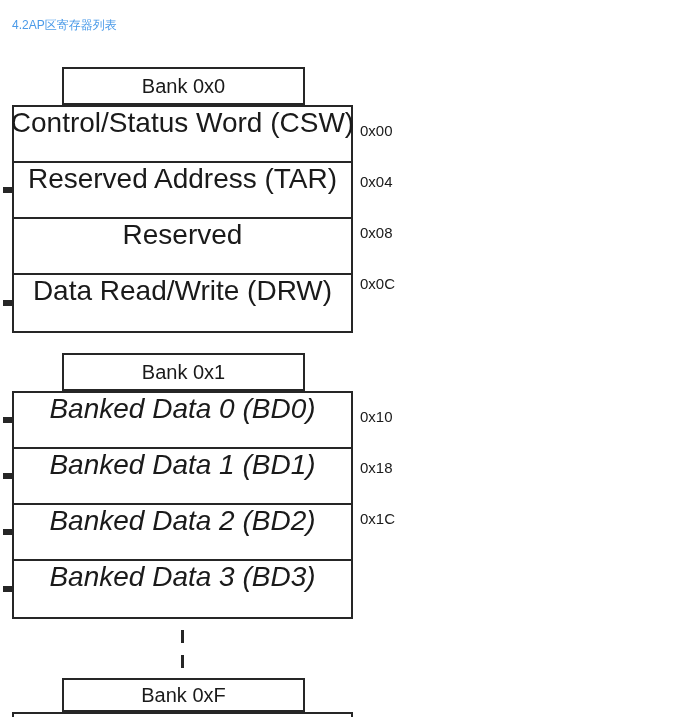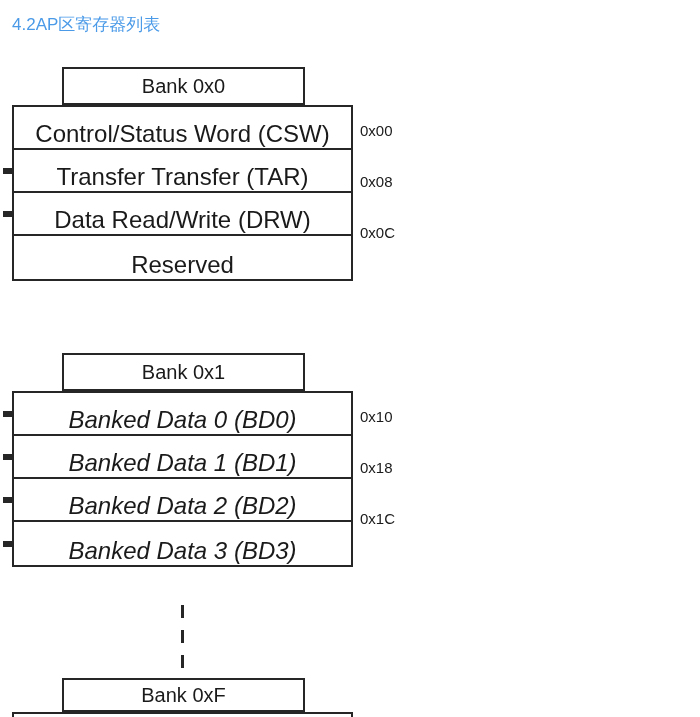--- a/index.html
+++ b/index.html
@@ -14,21 +14,21 @@
     font-family: "Liberation Sans", sans-serif;
     position: relative;
     -webkit-font-smoothing: antialiased;
   }
 
   
   .doc-heading {
     position: absolute;
     left: 12px;
     top: 14px;
-    font-size: 17px;
+    font-size: 12px;
     line-height: 22px;
     color: #4a9ae8;
     white-space: nowrap;
     letter-spacing: 0px;
   }
 
   
   .diagram {
     position: absolute;
     left: 0;
@@ -66,27 +66,27 @@
     left: 12px;
     width: 341px;
     box-sizing: border-box;
     border: 2px solid #262626;
     background: #ffffff;
     z-index: 2;
   }
 
   .reg-row {
     position: relative;
-    height: 43px;
+    height: 56px;
     box-sizing: border-box;
     border-bottom: 2px solid #262626;
     display: flex;
-    align-items: flex-end;
+    align-items: flex-start;
     justify-content: center;
-    font-size: 24px;
+    font-size: 28px;
     color: #1a1a1a;
     background: #ffffff;
     white-space: nowrap;
   }
   .reg-row:last-child {
     border-bottom: none;
   }
 
   
   .row-tick {
@@ -153,33 +153,34 @@
   <div class="bank-group" style="top:0;">
 
     <div class="bank-header" style="top:67px;">Bank 0x0</div>
 
     <div class="bank-table" style="top:105px;">
       <div class="reg-row">
         <span>Control/Status Word (CSW)</span>
       </div>
       <div class="reg-row">
         <span class="row-tick"></span>
-        <span>Transfer Transfer (TAR)</span>
+        <span>Reserved Address (TAR)</span>
+      </div>
+      <div class="reg-row">
+        <span>Reserved</span>
       </div>
       <div class="reg-row">
         <span class="row-tick"></span>
         <span>Data Read/Write (DRW)</span>
-      </div>
-      <div class="reg-row">
-        <span>Reserved</span>
       </div>
     </div>
 
     <div class="offset-col" style="top:105px;">
       <div class="offset-label">0x00</div>
+      <div class="offset-label">0x04</div>
       <div class="offset-label">0x08</div>
       <div class="offset-label">0x0C</div>
     </div>
   </div>
 
   <div class="bank-group" style="top:0;">
 
     <div class="bank-header" style="top:353px;">Bank 0x1</div>
 
     <div class="bank-table" style="top:391px;font-style:italic;">

